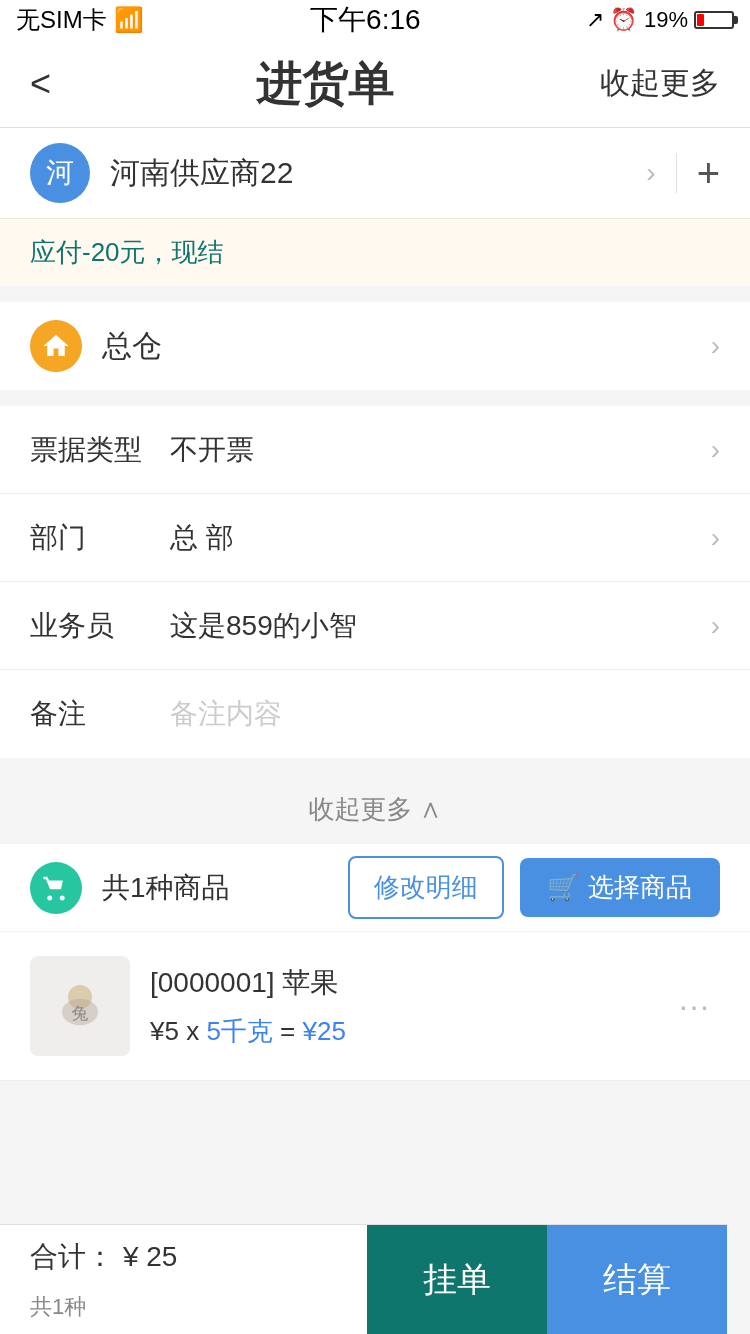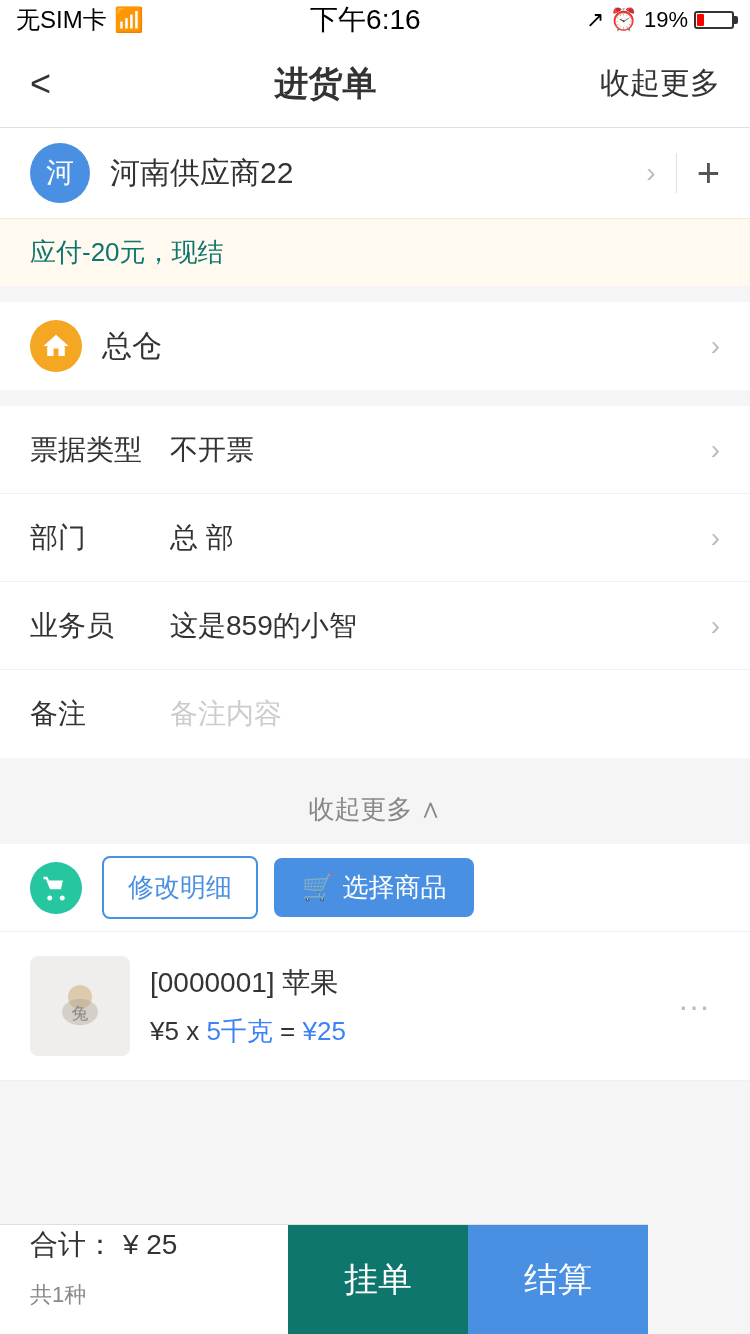--- a/index.html
+++ b/index.html
@@ -60,21 +60,21 @@
       justify-content: space-between;
       padding: 0 30px;
       border-bottom: 1px solid #e0e0e0;
     }
     .nav-back {
       font-size: 36px;
       color: #333;
       cursor: pointer;
     }
     .nav-title {
-      font-size: 34px;
+      font-size: 46px;
       font-weight: 600;
       color: #333;
     }
     .nav-action {
       font-size: 30px;
       color: #333;
       cursor: pointer;
     }
 
     
@@ -283,23 +283,24 @@
       color: #bbb;
       font-size: 32px;
       cursor: pointer;
       padding: 10px;
     }
 
     
     .bottom-bar {
       position: fixed;
       bottom: 0;
-      width: 648px;
+      width: 727px;
       height: 110px;
       display: flex;
+      align-items: center;
       background: #fff;
       border-top: 1px solid #e0e0e0;
     }
     .total-section {
       flex: 1;
       padding: 0 30px;
     }
     .total-amount {
       font-size: 32px;
       color: #333;
@@ -408,20 +409,21 @@
 
   <div class="collapse-bar">收起更多 ∧</div>
 
   <div class="products-section section">
     <div class="products-header">
       <div class="products-icon">
         <svg viewBox="0 0 24 24" width="30" height="30" fill="white">
           <path d="M7 18c-1.1 0-2 .9-2 2s.9 2 2 2 2-.9 2-2-.9-2-2-2zm10 0c-1.1 0-2 .9-2 2s.9 2 2 2 2-.9 2-2-.9-2-2-2zm-1.5-5H8.5c-.75 0-1.41-.41-1.75-1.03L4 5H2V3h3l1.5 3h11l-1.5 7z"></path>
         </svg>
       </div>
+      <div class="products-count">共1种商品</div>
       <button class="btn-outline">修改明细</button>
       <button class="btn-solid">
         <span>🛒</span>
         <span>选择商品</span>
       </button>
     </div>
 
     <div class="product-item">
       <div class="product-thumb">
         <svg viewBox="0 0 100 100">

